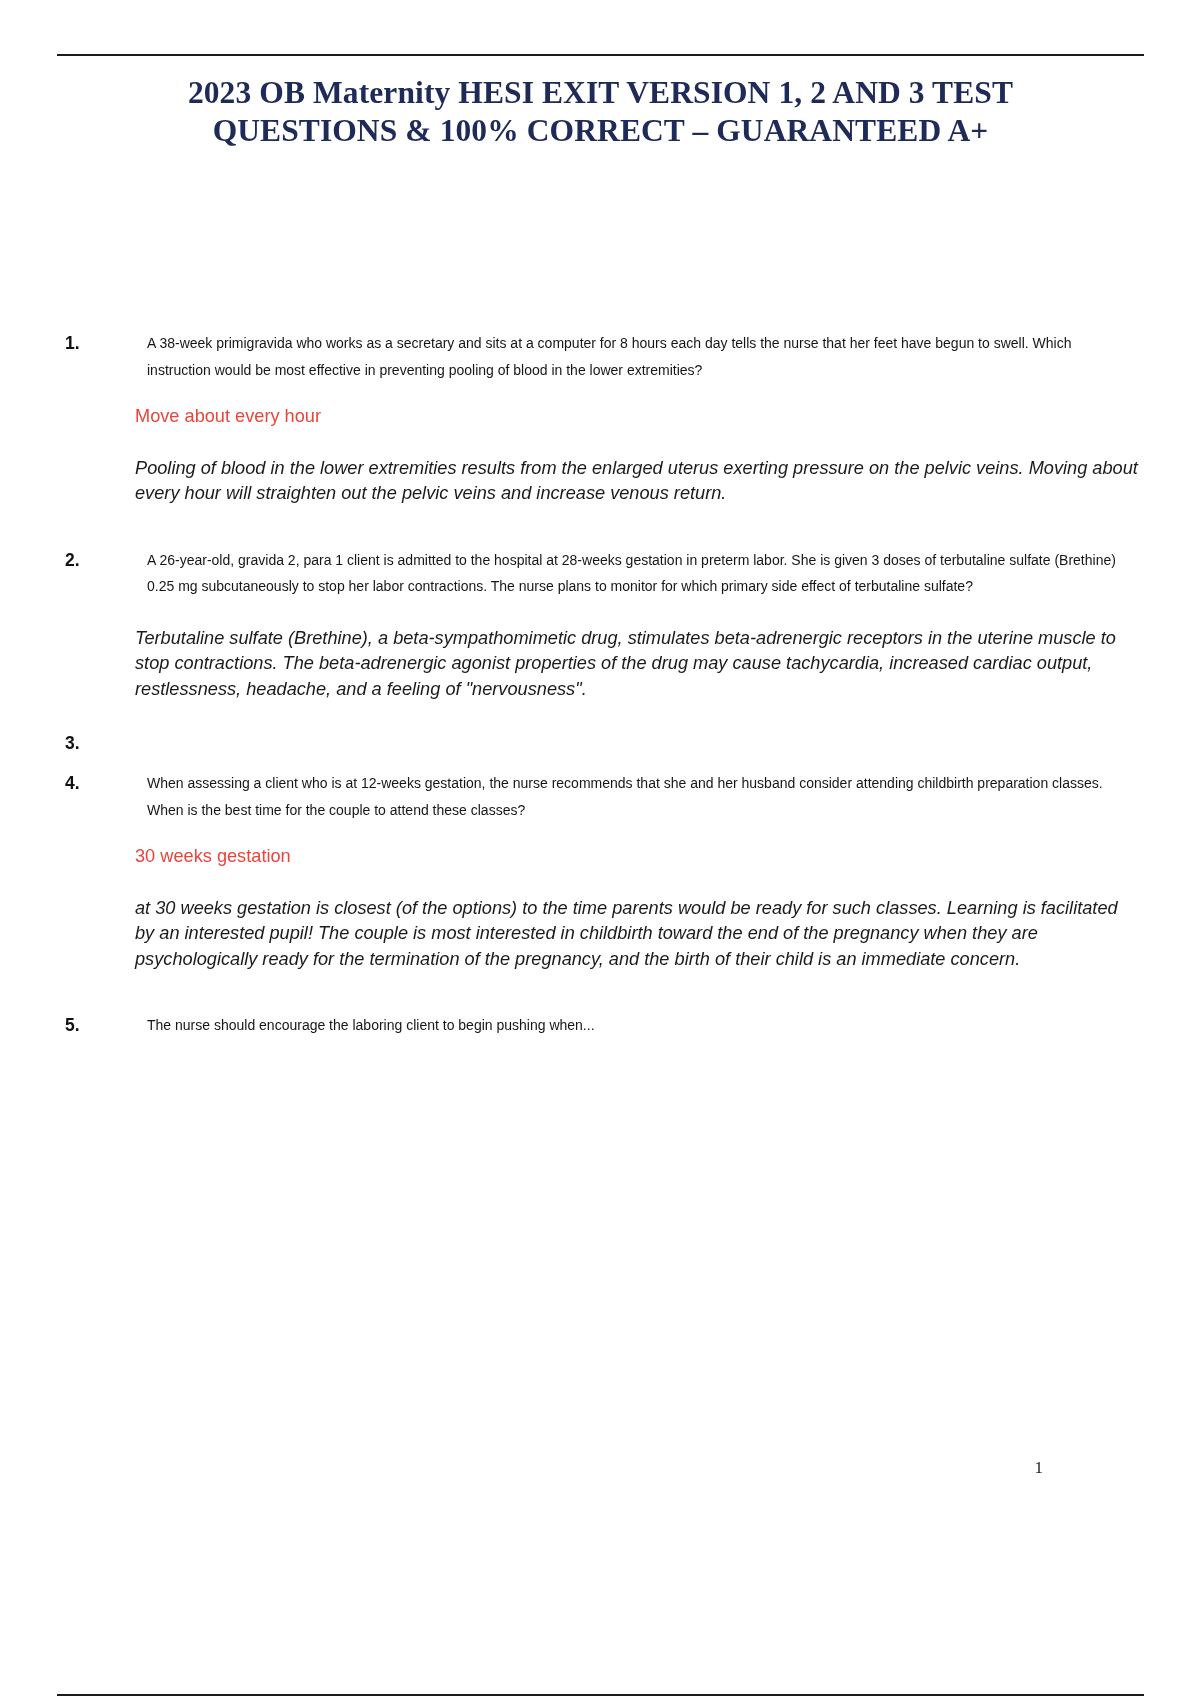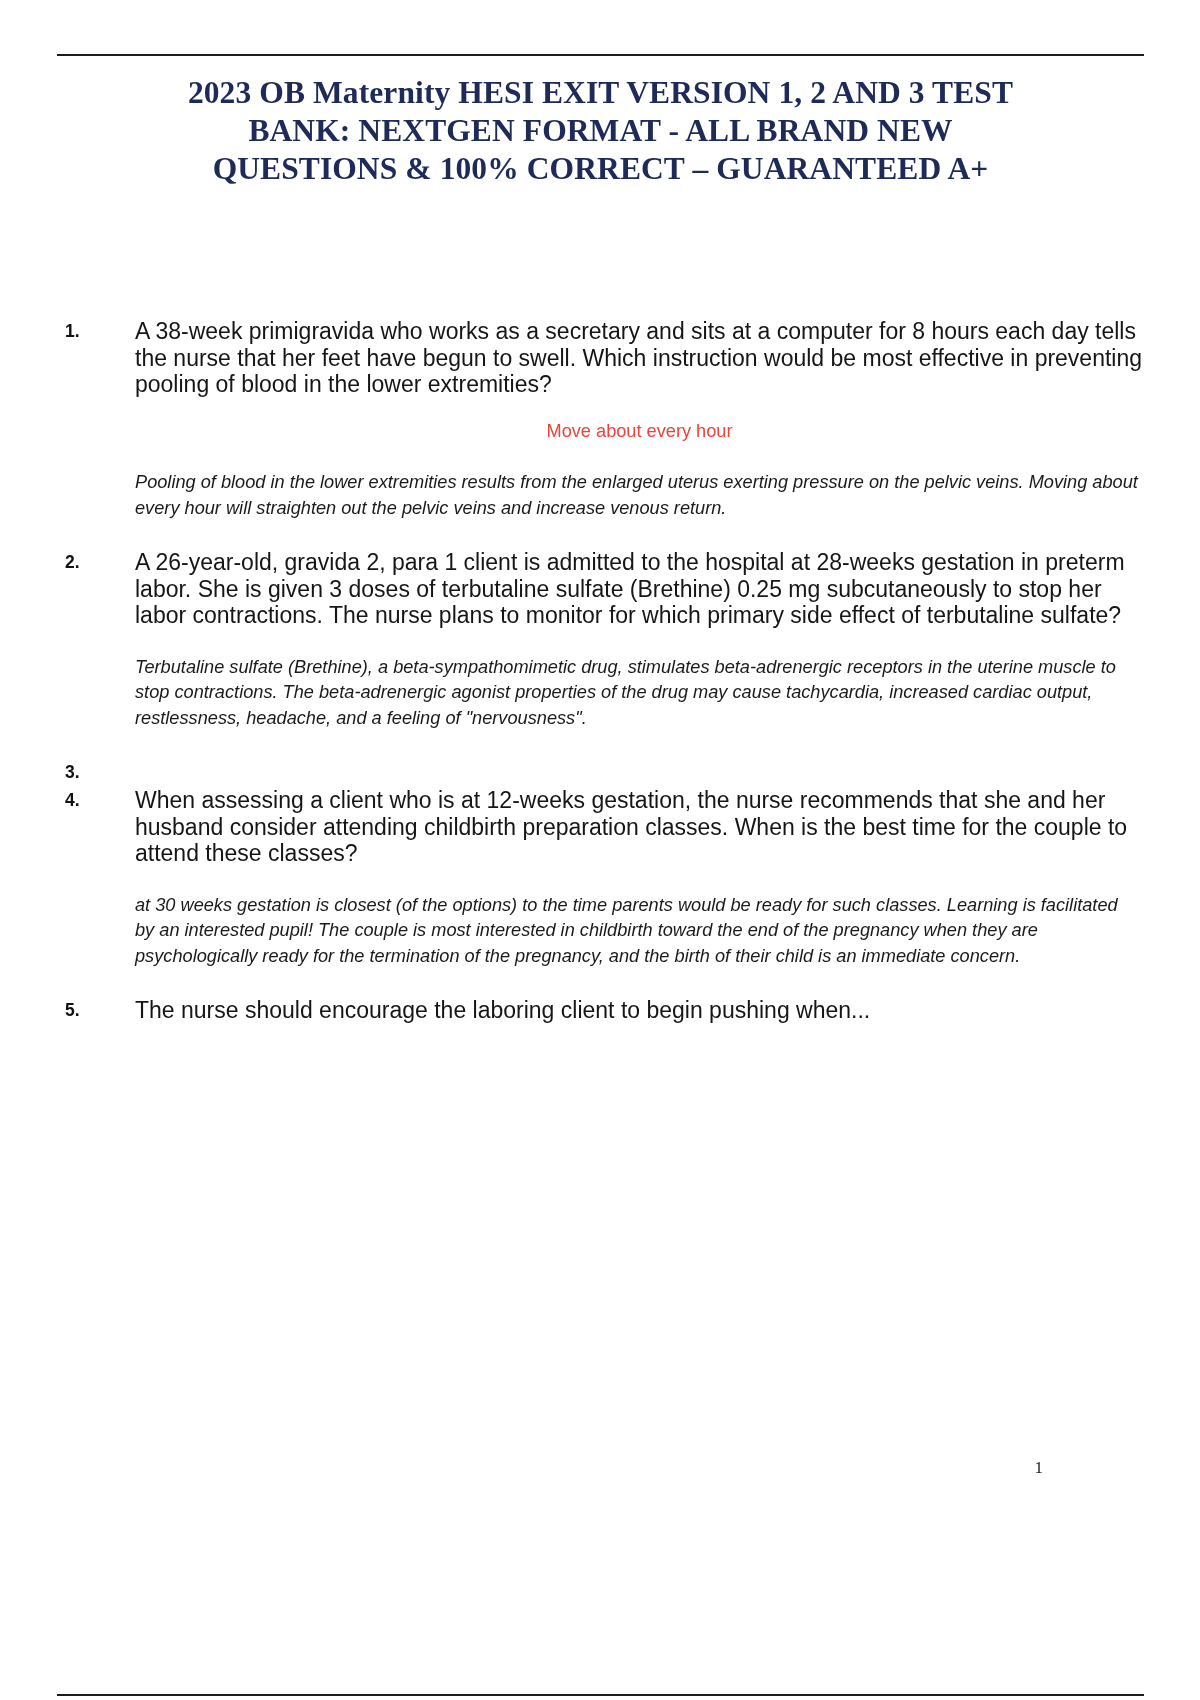--- a/index.html
+++ b/index.html
@@ -78,33 +78,32 @@
     top: 0;
     width: 34px;
     text-align: left;
     font-size: 17.5px;
     font-weight: bold;
     color: #111111;
     line-height: 26.5px;
   }
 
   .qtext {
-    font-size: 23px;
+    font-size: 14px;
     line-height: 26.5px;
     color: #161616;
-    margin: 0;
+    margin: 12px;
     text-align: left;
   }
 
   .qanswer {
     font-size: 18.2px;
     line-height: 26.5px;
     color: #e8453c;
     margin: 20px 0 0 0;
-    text-align: center;
   }
 
   .qexplain {
     font-size: 18.2px;
     line-height: 25.5px;
     color: #1b1b1b;
     font-style: italic;
     margin: 26px 4px 0 0;
   }
 
@@ -128,21 +127,20 @@
 
 <div class="page">
 
   <div class="rule rule-top"></div>
   <div class="rule rule-bottom"></div>
 
   <div class="content">
 
     <h1 class="doc-title">
       <span class="tline">2023 OB Maternity HESI EXIT VERSION 1, 2 AND 3 TEST</span>
-      <span class="tline">BANK: NEXTGEN FORMAT  - ALL BRAND NEW</span>
       <span class="tline">QUESTIONS &amp; 100% CORRECT – GUARANTEED A+</span>
     </h1>
 
     <ol class="qlist">
 
       <li class="qitem">
         <span class="qnum">1.</span>
         <p class="qtext">A 38-week primigravida who works as a secretary and sits at a computer for 8 hours each day tells the nurse that her feet have begun to swell. Which instruction would be most effective in preventing pooling of blood in the lower extremities?</p>
         <p class="qanswer">Move about every hour</p>
         <p class="qexplain">Pooling of blood in the lower extremities results from the enlarged uterus exerting pressure on the pelvic veins. Moving about every hour will straighten out the pelvic veins and increase venous return.</p>
@@ -157,20 +155,21 @@
       </li>
 
       <li class="qitem">
         <span class="qnum">3.</span>
         <div class="gap-after-block"></div>
       </li>
 
       <li class="qitem">
         <span class="qnum">4.</span>
         <p class="qtext">When assessing a client who is at 12-weeks gestation, the nurse recommends that she and her husband consider attending childbirth preparation classes. When is the best time for the couple to attend these classes?</p>
+        <p class="qanswer">30 weeks gestation</p>
         <p class="qexplain">at 30 weeks gestation is closest (of the options) to the time parents would be ready for such classes. Learning is facilitated by an interested pupil! The couple is most interested in childbirth toward the end of the pregnancy when they are psychologically ready for the termination of the pregnancy, and the birth of their child is an immediate concern.</p>
         <div class="gap-after-block"></div>
       </li>
 
       <li class="qitem">
         <span class="qnum">5.</span>
         <p class="qtext">The nurse should encourage the laboring client to begin pushing when...</p>
       </li>
 
     </ol>

